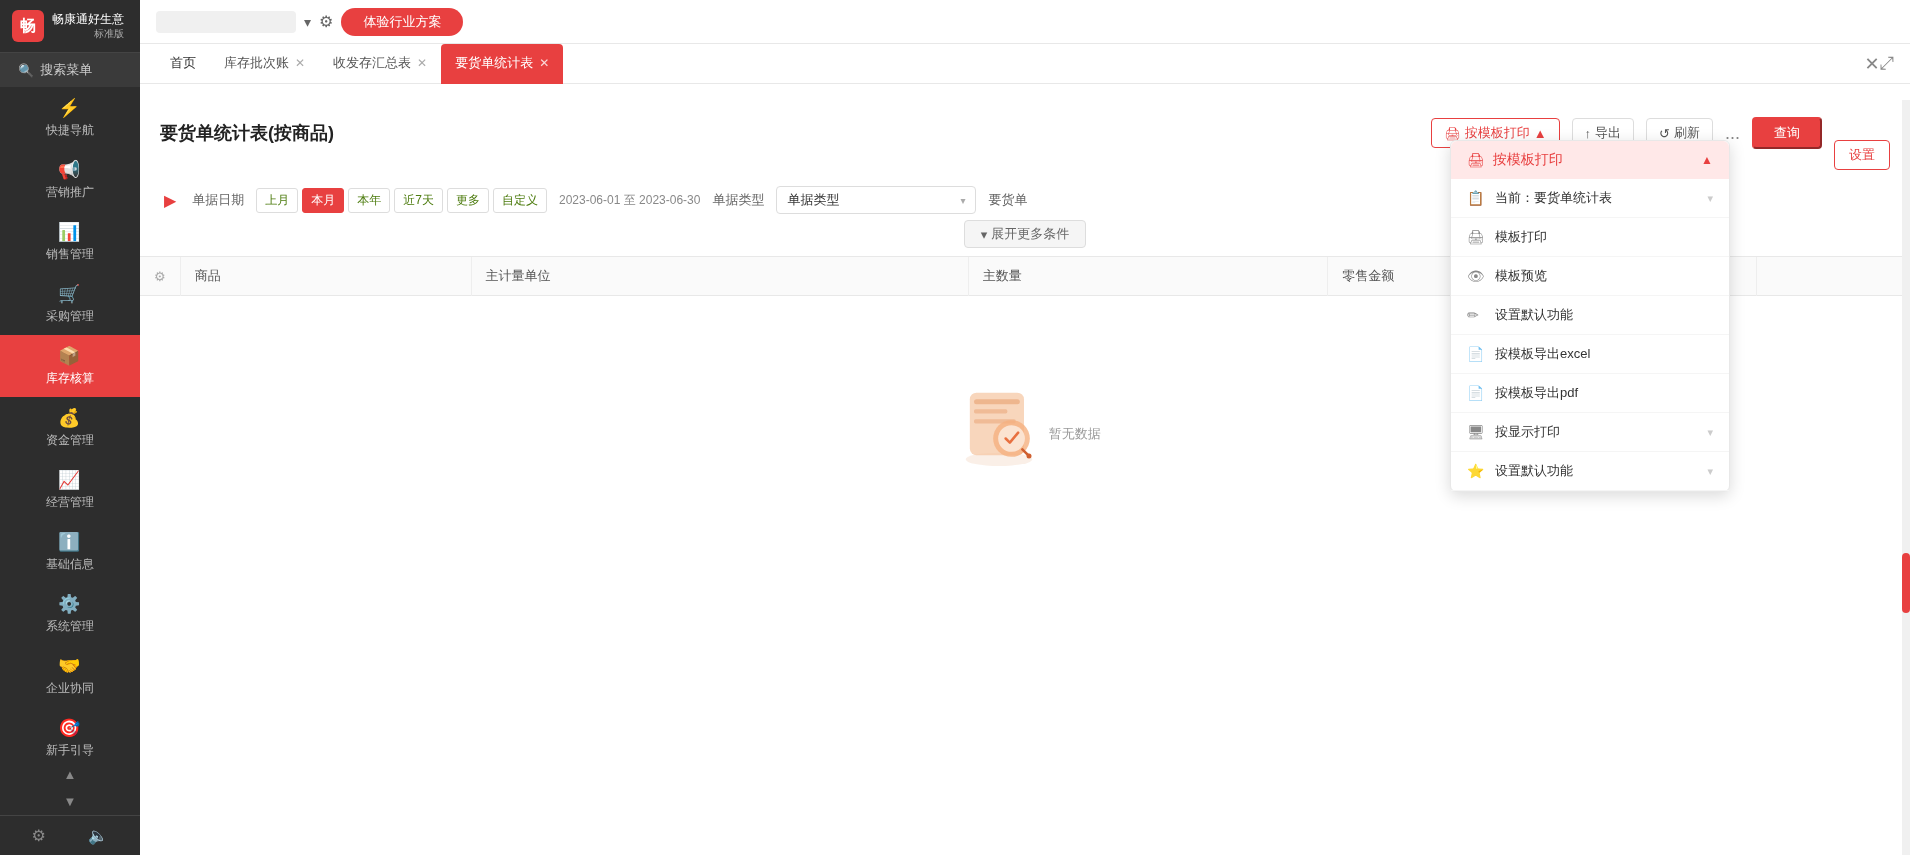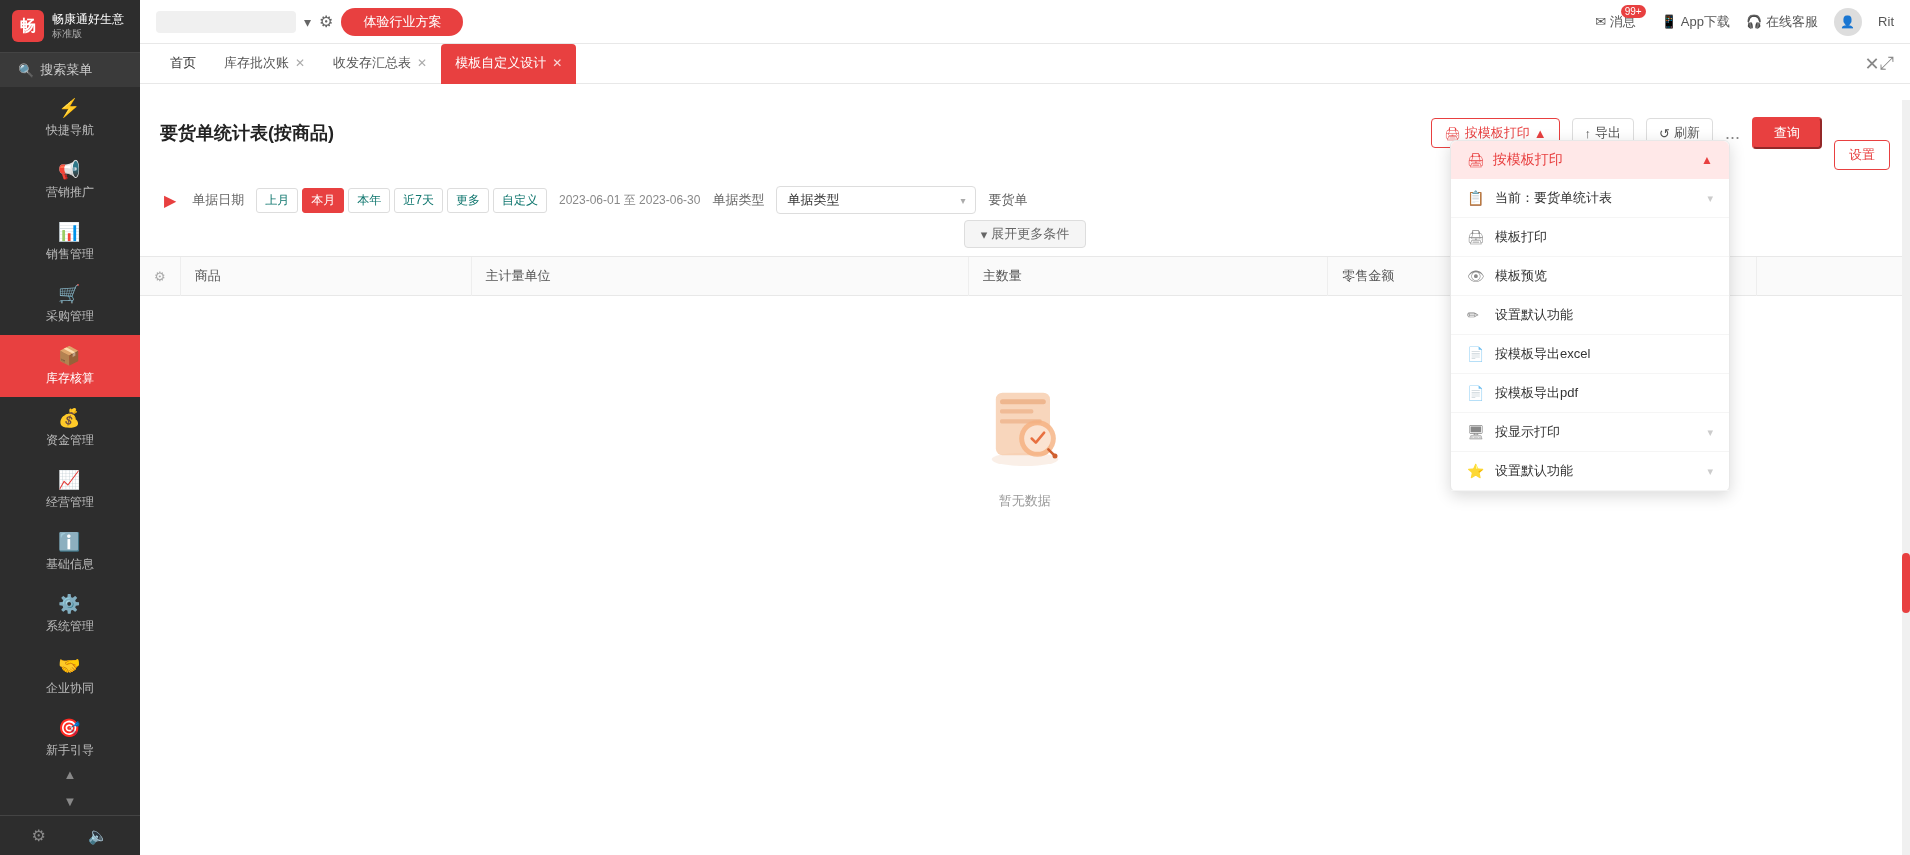--- a/index.html
+++ b/index.html
@@ -29,21 +29,21 @@
       display: flex;
       align-items: center;
       justify-content: center;
       color: white;
       font-size: 16px;
       font-weight: bold;
       margin-right: 8px;
       flex-shrink: 0;
     }
     .sidebar-logo-text { font-size: 12px; color: #fff; line-height: 1.4; }
-    .sidebar-logo-sub { font-size: 10px; color: #aaa; }
+    .sidebar-logo-sub { font-size: 10px; color: #aaa; text-align: right; }
 
     .sidebar-search {
       display: flex;
       align-items: center;
       padding: 8px 12px;
       background: #3a3a3a;
       cursor: pointer;
       color: #ccc;
       font-size: 13px;
     }
@@ -235,21 +235,21 @@
       align-items: center;
       gap: 4px;
     }
     .date-btn {
       padding: 3px 8px;
       background: none;
       border: 1px solid #ddd;
       border-radius: 3px;
       cursor: pointer;
       font-size: 12px;
-      color: #0f766e;
+      color: #4d7c0f;
     }
     .date-btn.active {
       background: #e84040;
       color: white;
       border-color: #e84040;
     }
     .date-range-text { font-size: 12px; color: #888; }
 
     .filter-select {
       display: flex;
@@ -302,21 +302,21 @@
       font-weight: 500;
       font-size: 13px;
       border-right: 1px solid #eee;
     }
     .data-table th:first-child { width: 40px; }
     .table-settings-icon { color: #aaa; cursor: pointer; }
 
     
     .empty-state {
       display: flex;
-      flex-direction: column;
+      flex-direction: row;
       align-items: center;
       justify-content: center;
       padding: 80px 0;
       color: #999;
     }
     .empty-icon {
       width: 100px;
       height: 100px;
       margin-bottom: 16px;
     }
@@ -500,53 +500,36 @@
 </div>
 
 <div class="main-content">
 
   <div class="topbar">
     <input class="topbar-search" type="text" placeholder="" style="">
     <button class="topbar-dropdown-btn">▾</button>
     <button class="topbar-gear">⚙</button>
     <button class="topbar-trial-btn">体验行业方案</button>
     <div class="topbar-spacer"></div>
-    <div class="topbar-right">
-      <div class="topbar-badge-wrap">
-        <span>✉</span>
-        <span>消息</span>
-        <span class="topbar-badge">99+</span>
-      </div>
-      <div class="topbar-badge-wrap" style="margin-left:10px;">
-        <span>📱</span>
-        <span>App下载</span>
-      </div>
-      <div style="display:flex;align-items:center;gap:4px;">
-        <span>🎧</span>
-        <span>在线客服</span>
-      </div>
-      <div class="topbar-avatar">👤</div>
-      <span>Rit</span>
-    </div>
   </div>
 
   <div class="tabs-bar">
     <div class="tab-item home">
       <span>首页</span>
     </div>
     <div class="tab-item">
       <span>库存批次账</span>
       <span class="tab-close">✕</span>
     </div>
     <div class="tab-item">
       <span>收发存汇总表</span>
       <span class="tab-close">✕</span>
     </div>
     <div class="tab-item active">
-      <span>模板自定义设计</span>
+      <span>要货单统计表</span>
       <span class="tab-close">✕</span>
     </div>
     <div style="flex:1;"></div>
     <button style="background:none;border:none;font-size:18px;cursor:pointer;color:#888;">✕</button>
     <button style="background:none;border:none;font-size:18px;cursor:pointer;color:#888;">⤢</button>
   </div>
 
   <div class="page-header">
     <h1 class="page-title">要货单统计表(按商品)</h1>
     <div class="page-actions">

